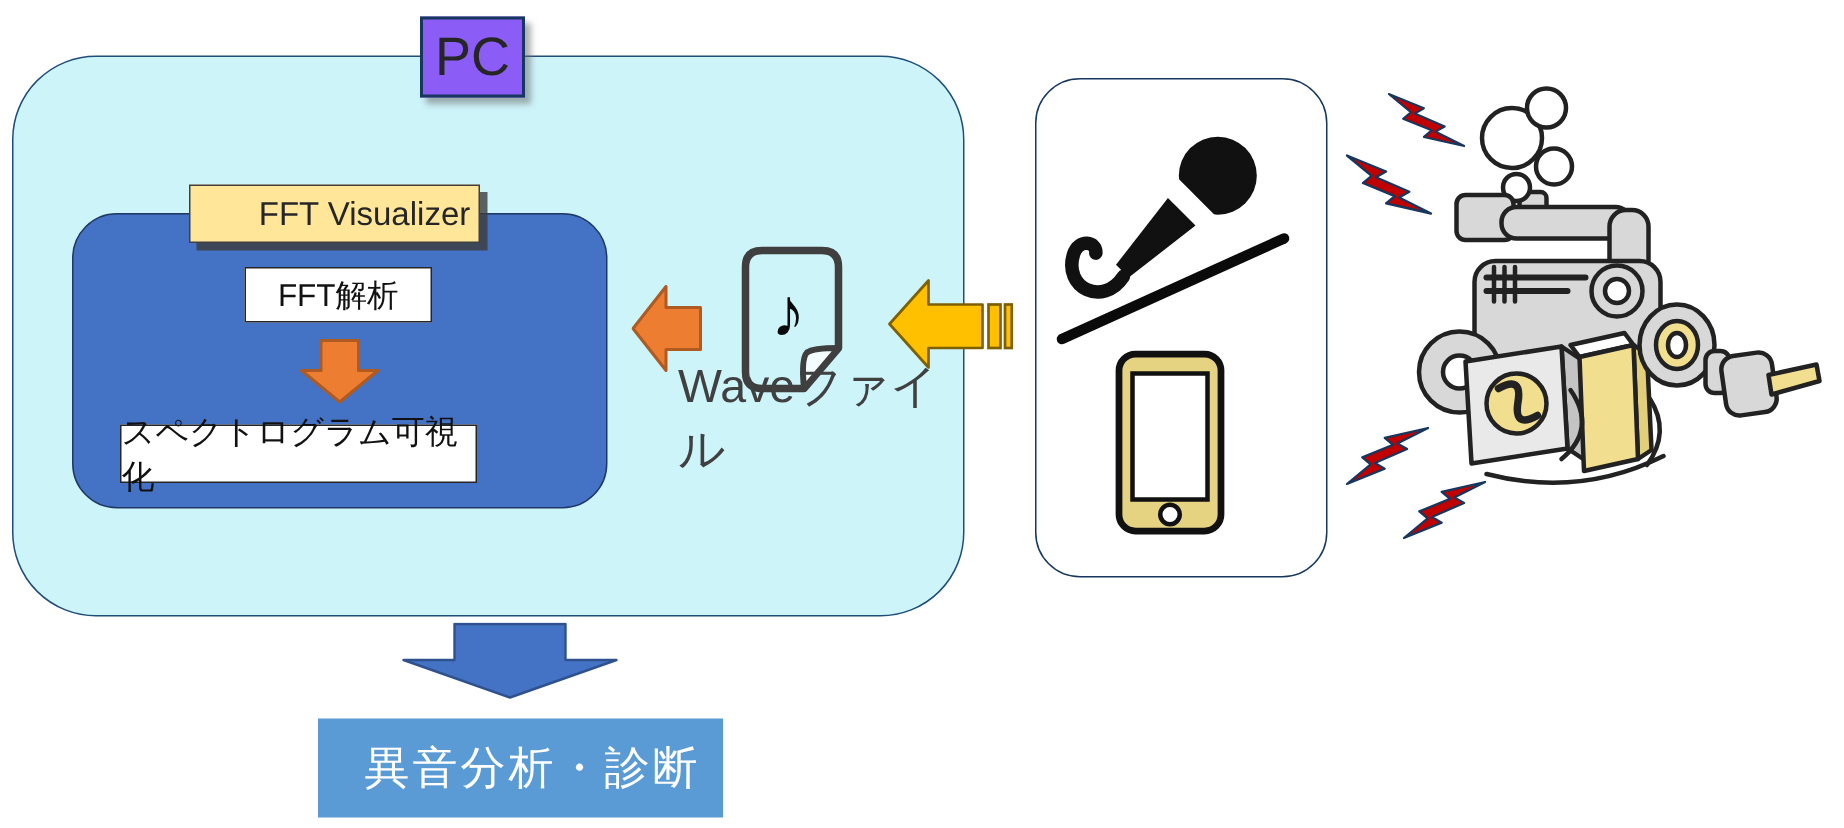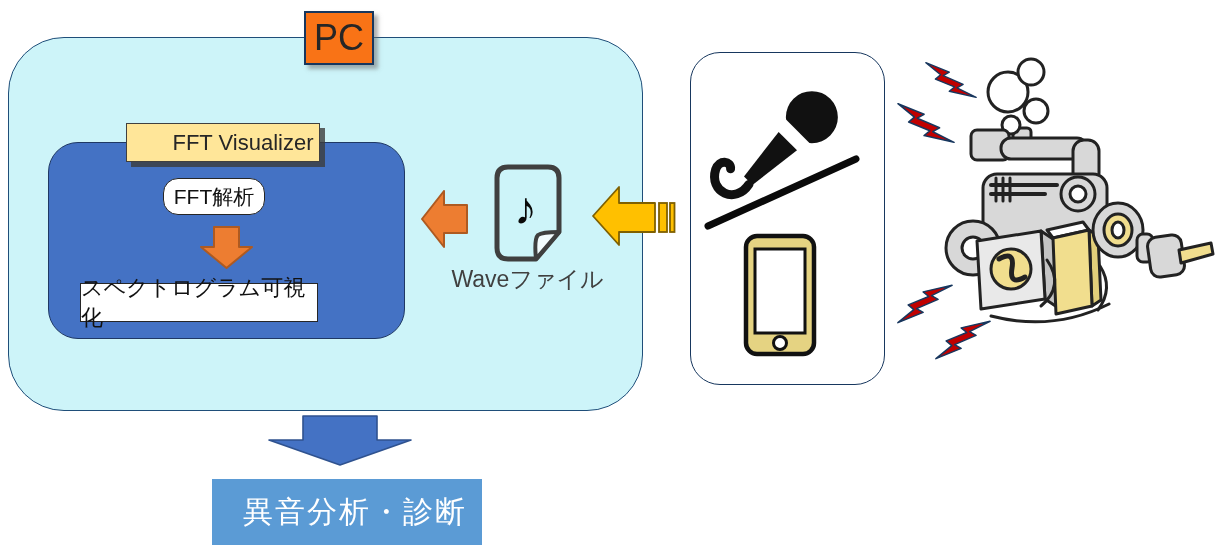--- a/index.html
+++ b/index.html
@@ -3,32 +3,32 @@
 <meta charset="utf-8">
 <style>
   html,body{margin:0;padding:0;background:#fff;}
   body{font-family:"Liberation Sans","DejaVu Sans",sans-serif;}
   .stage{position:relative;width:1229px;height:552px;background:#ffffff;overflow:hidden;}
   .abs{position:absolute;}
   .cbox{display:flex;align-items:center;justify-content:center;box-sizing:border-box;}
 
   .pc-box{left:8px;top:37px;width:633px;height:372px;background:#CDF4F9;
           border:1.6px solid #1F4E79;border-radius:56px;}
-  .pc-label{left:304px;top:11px;width:70px;height:54px;background:#f97316;
+  .pc-label{left:280px;top:11px;width:70px;height:54px;background:#8b5cf6;
             border:2px solid #17375E;box-shadow:4px 4px 4px rgba(110,110,110,.55);
             font-size:36px;color:#262626;z-index:5;}
   .fft-box{left:48px;top:142px;width:355px;height:195px;background:#4472C4;
            border:1.6px solid #1F3864;border-radius:30px;}
   .fft-badge{left:126px;top:123px;width:194px;height:39px;background:#FFE699;
              border:1.6px solid #404040;box-shadow:5px 5px 0 rgba(60,60,60,.8);
              font-size:22px;color:#262626;z-index:6;padding-left:40px;}
   .step-box{background:#ffffff;border:1.5px solid #262626;color:#111;z-index:4;}
-  .step1{left:163px;top:178px;width:102px;height:37px;font-size:21px;border-radius:15px;}
+  .step1{left:163px;top:178px;width:125px;height:37px;font-size:21px;}
   .step2{left:80px;top:283px;width:238px;height:39px;font-size:22px;}
-  .wave-label{left:440px;top:264px;width:175px;height:30px;font-size:23px;color:#404040;text-align:right;}
+  .wave-label{left:452px;top:264px;width:175px;height:30px;font-size:31px;color:#404040;}
   .result-box{left:212px;top:479px;width:270px;height:66px;background:#5B9BD5;
               color:#ffffff;font-size:30px;letter-spacing:2px;padding-left:16px;}
   .src-box{left:690px;top:52px;width:193px;height:331px;background:#ffffff;
            border:1.6px solid #17375E;border-radius:30px;}
   svg{display:block;}
 </style>
 </head>
 <body>
 
 <div class="stage">

